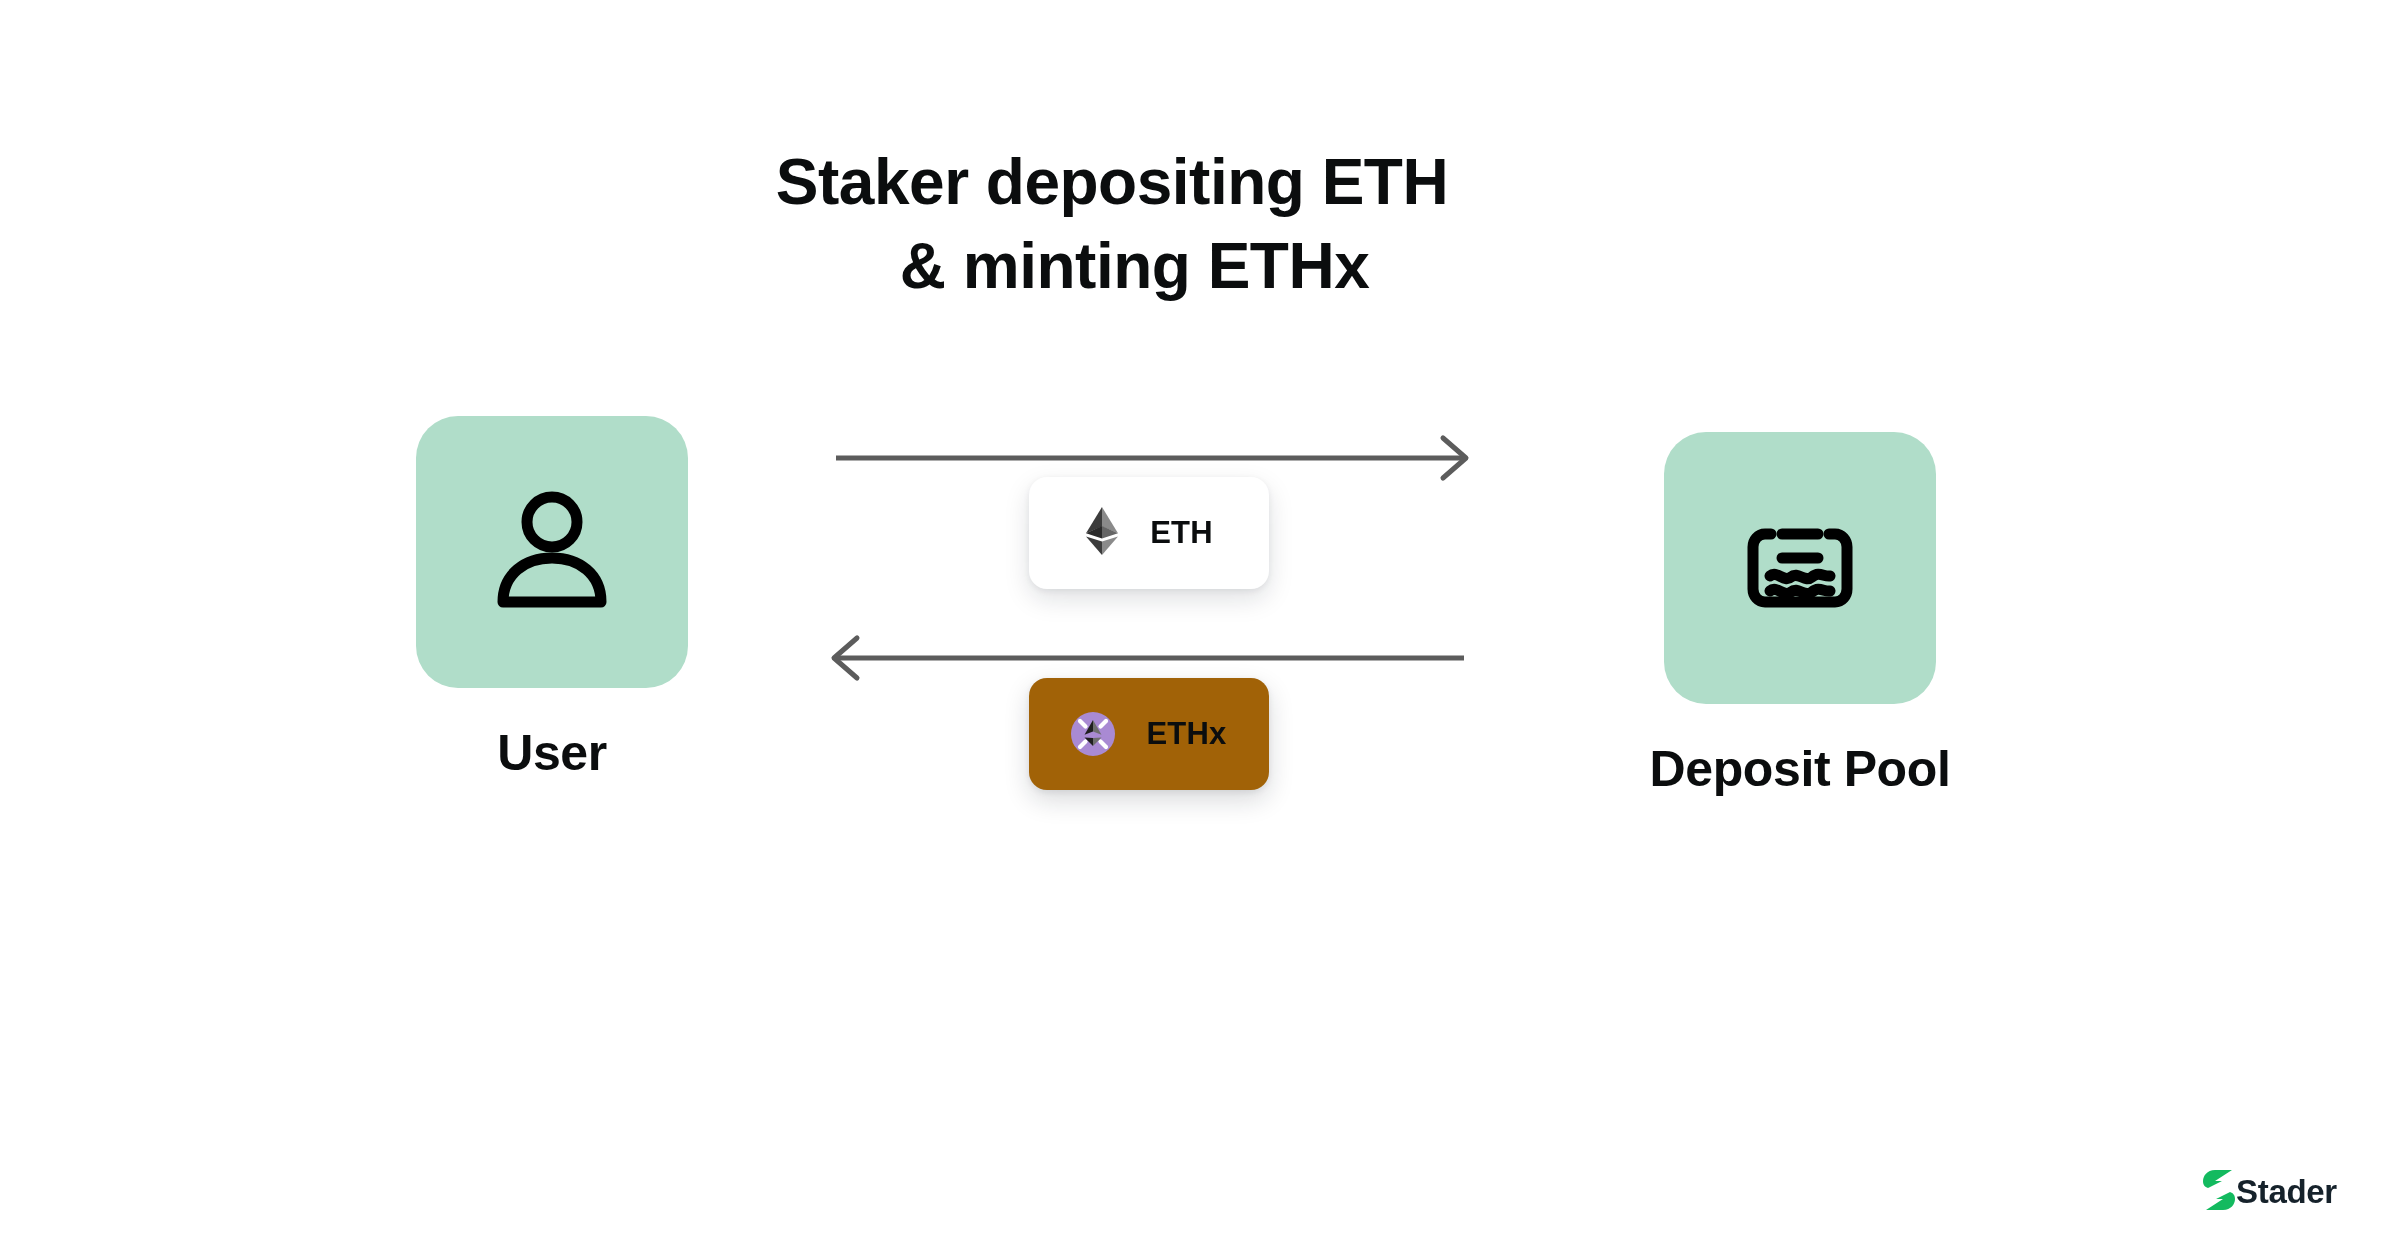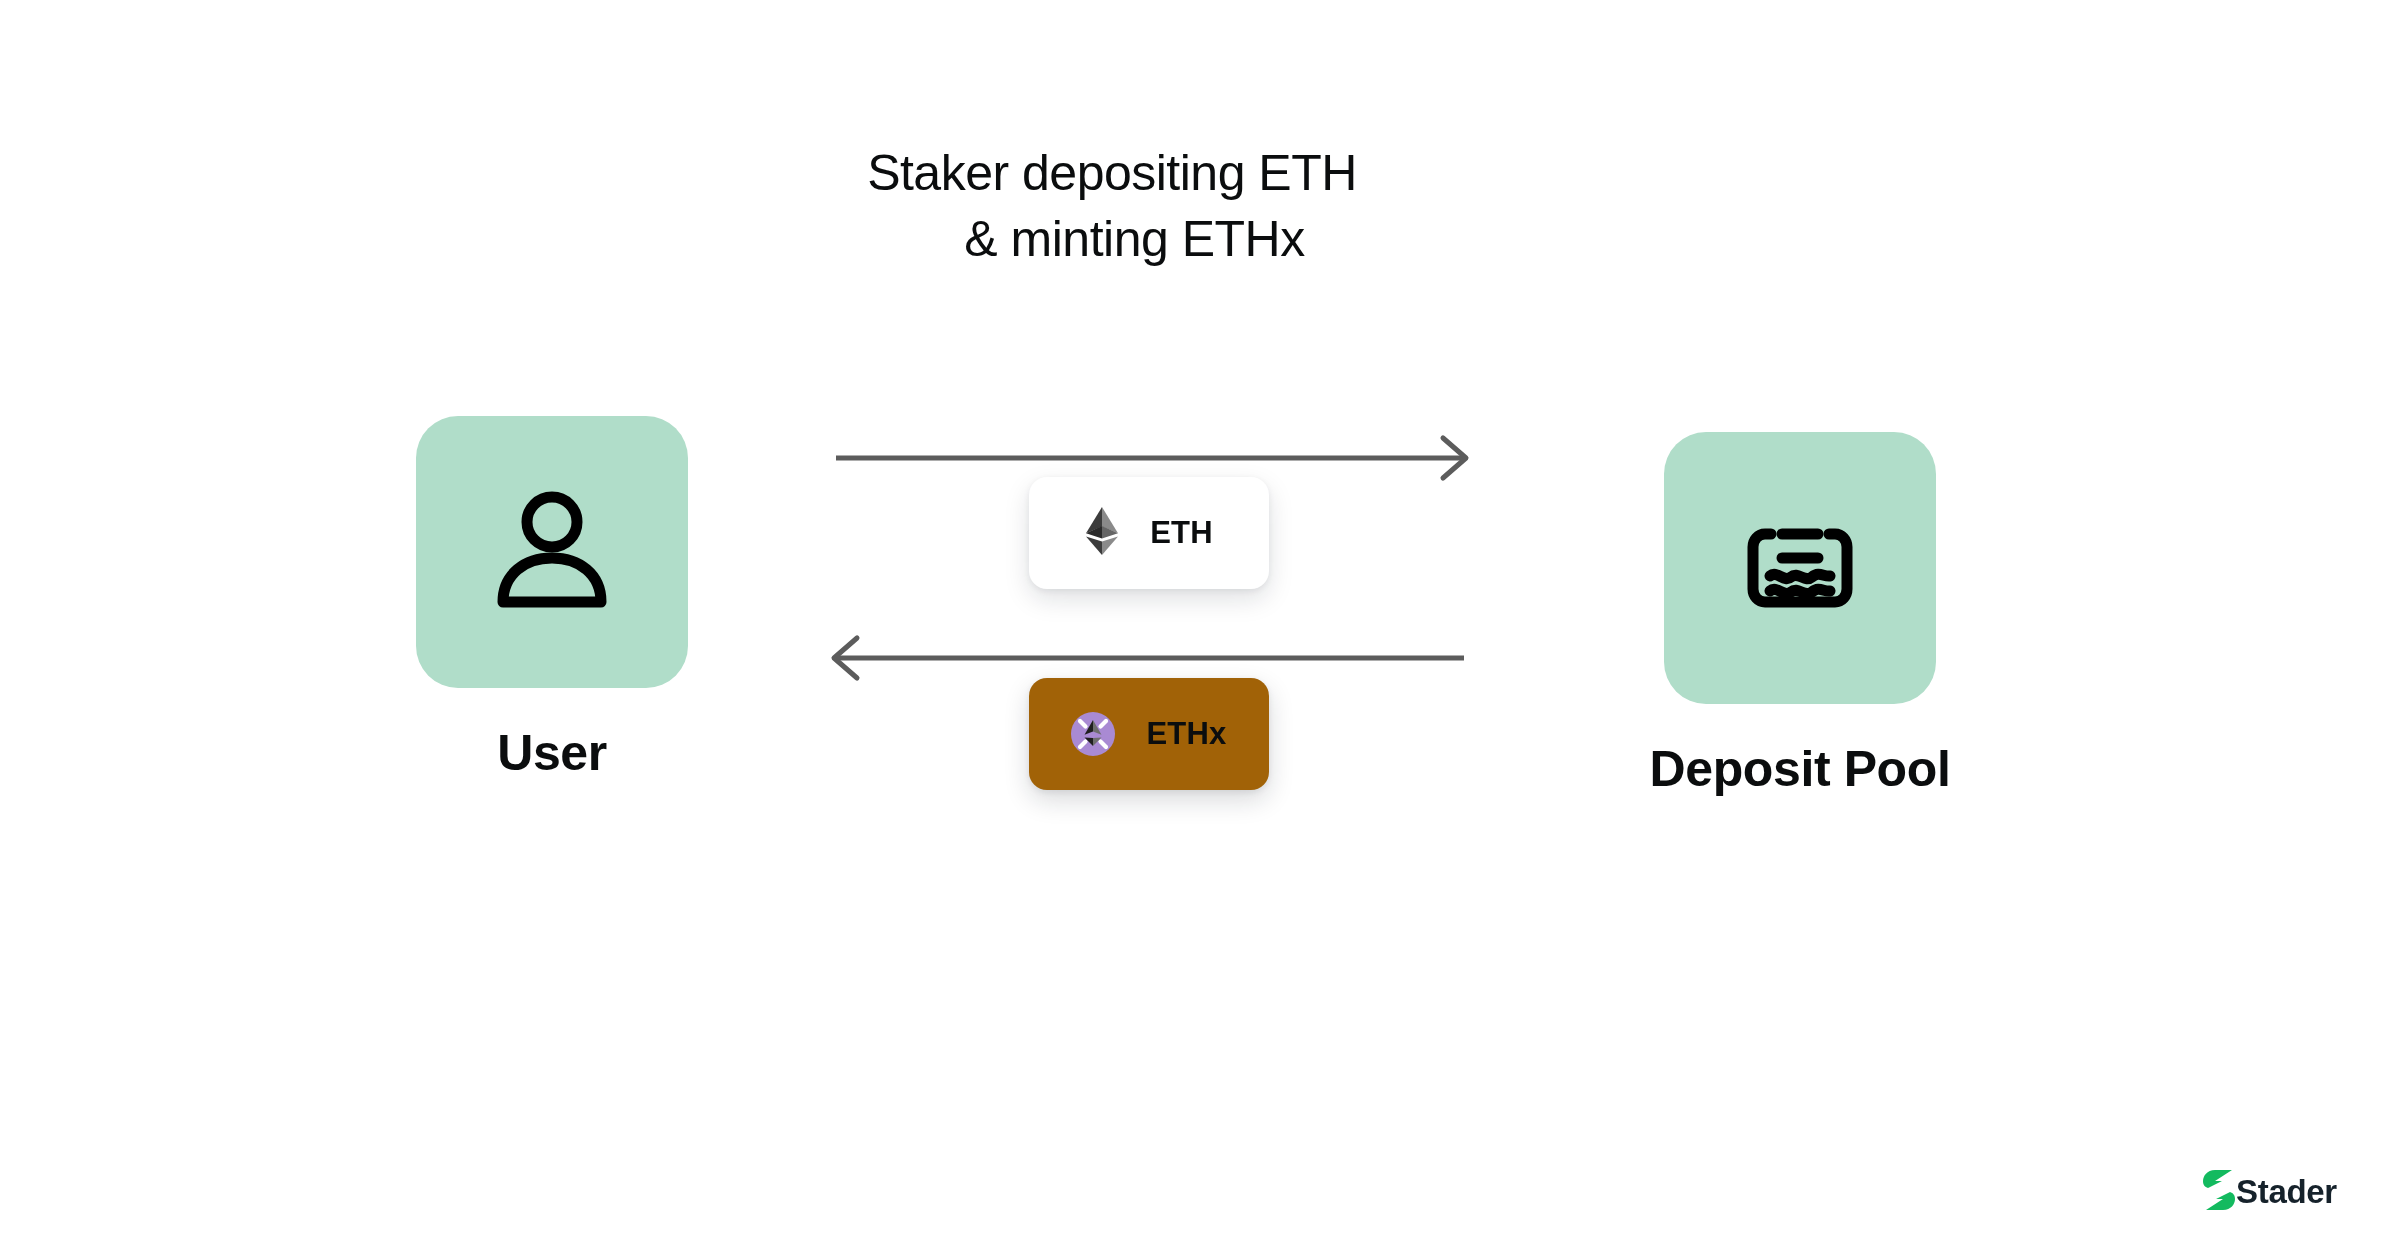--- a/index.html
+++ b/index.html
@@ -19,22 +19,22 @@
     overflow: hidden;
   }
 
   
   .diagram-title {
     position: absolute;
     left: 0;
     top: 140px;
     width: 2224px;
     text-align: center;
-    font-size: 50px;
-    font-weight: 400;
+    font-size: 64px;
+    font-weight: 700;
     line-height: 1.32;
     letter-spacing: -0.5px;
     color: #0b0d0e;
   }
   .diagram-title .line2 { display: block; margin-left: 45px; }
 
   
   .node {
     position: absolute;
     width: 272px;

